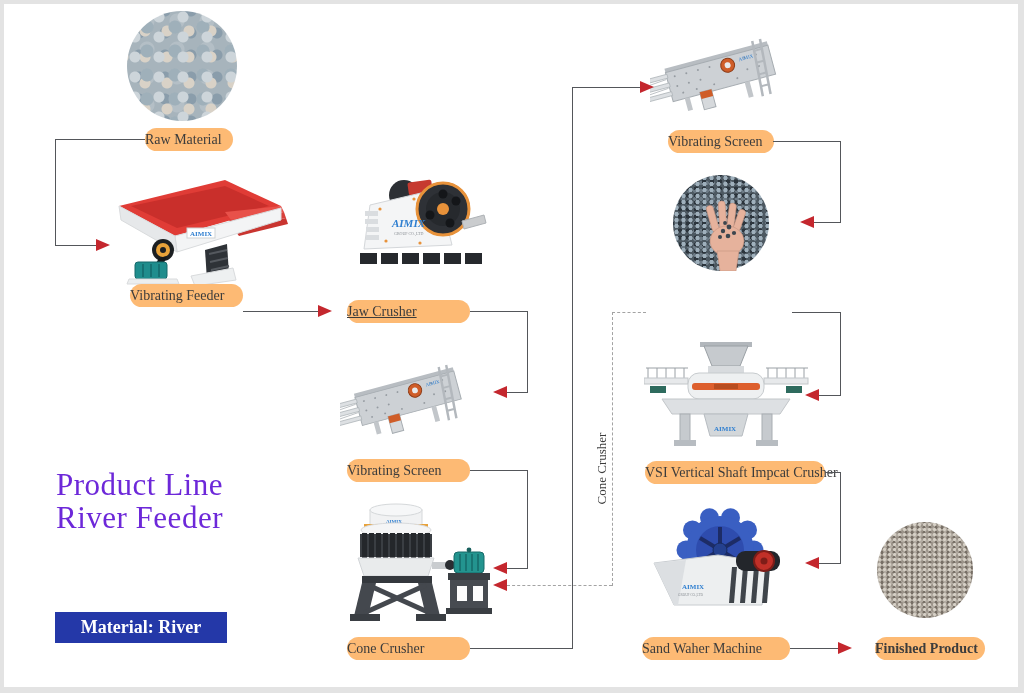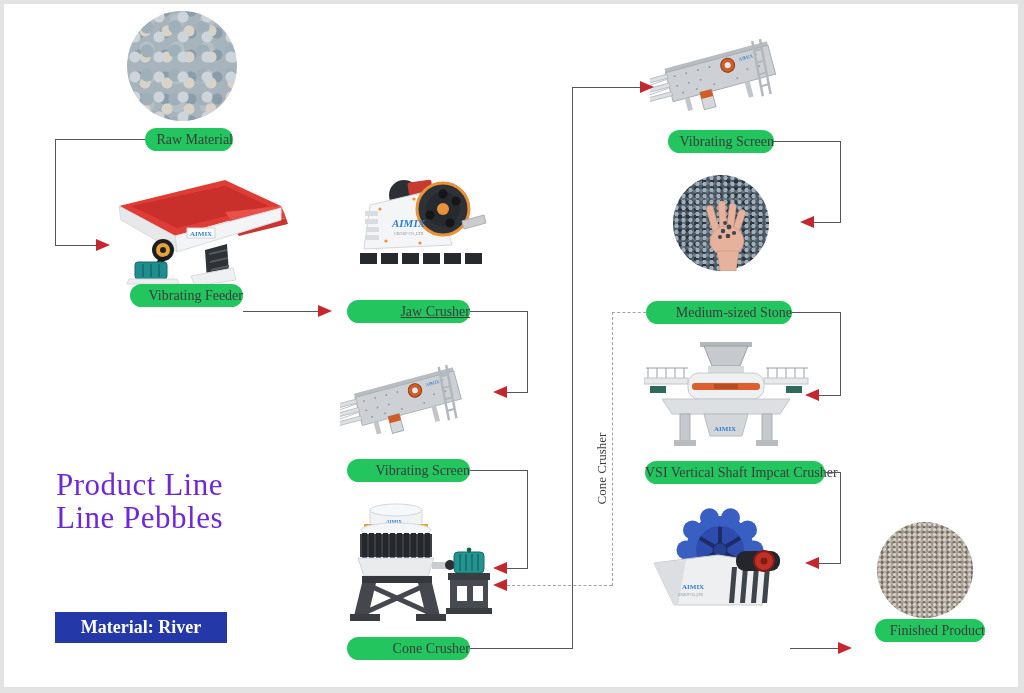--- a/index.html
+++ b/index.html
@@ -3,22 +3,22 @@
 <meta charset="utf-8">
 <style>
   html,body{margin:0;padding:0;background:#fff;}
   #poster{
     position:relative;width:1024px;height:693px;background:#e3e3e3;
     font-family:"Liberation Serif","DejaVu Serif",serif;overflow:hidden;
   }
   #canvas{position:absolute;left:4px;top:4px;right:6px;bottom:6px;background:#ffffff;}
   #layer{position:absolute;inset:0;}
   .pill{
-    position:absolute;height:23px;line-height:23px;text-align:right;
-    background:#22c55e;border-radius:12px;font-size:14px;color:#3c3c3c;
+    position:absolute;height:23px;line-height:23px;text-align:left;
+    background:#fdba74;border-radius:12px;font-size:14px;color:#3c3c3c;
     white-space:nowrap;
   }
   .hl{position:absolute;height:1px;background:#54565a;}
   .vl{position:absolute;width:1px;background:#54565a;}
   .hd{position:absolute;height:0;border-top:1px dashed #a3a3a3;}
   .vd{position:absolute;width:0;border-left:1px dashed #a3a3a3;}
   .arw-r{position:absolute;width:0;height:0;
     border-top:6px solid transparent;border-bottom:6px solid transparent;
     border-left:14px solid #c4272e;}
   .arw-l{position:absolute;width:0;height:0;
@@ -66,21 +66,21 @@
 </style>
 </head>
 <body>
 
 <div id="poster">
   <div id="canvas"></div>
   <div id="layer">
 
     <div id="title">
       <div>Product Line</div>
-      <div>Line Pebbles</div>
+      <div>River Feeder</div>
     </div>
     <div id="badge">Material: River Pebbles</div>
 
     <div class="photo photo-pebbles" style="left:127px;top:11px;width:110px;height:110px;"></div>
 
     <div class="photo photo-gravel" style="left:673px;top:175px;width:96px;height:96px;">
       <svg viewBox="0 0 96 96" style="width:100%;height:100%;display:block;">
         <g fill="#e6b29c" stroke="#c69480" stroke-width="0.6">
           <rect x="36" y="30" width="7" height="27" rx="3.5" transform="rotate(-16 40 43)"></rect>
           <rect x="46" y="26" width="7" height="31" rx="3.5" transform="rotate(-4 50 41)"></rect>
@@ -371,23 +371,23 @@
         <text x="30" y="91" font-size="3.4" fill="#8a8f94">GROUP CO.,LTD</text>
       </svg>
     </div>
 
     <div class="pill" style="left:145px;top:128px;width:88px;">Raw Material</div>
     <div class="pill" style="left:130px;top:284px;width:113px;">Vibrating Feeder</div>
     <div class="pill" style="left:347px;top:300px;width:123px;text-decoration:underline;">Jaw Crusher</div>
     <div class="pill" style="left:347px;top:459px;width:123px;">Vibrating Screen</div>
     <div class="pill" style="left:347px;top:637px;width:123px;">Cone Crusher</div>
     <div class="pill" style="left:668px;top:130px;width:106px;">Vibrating Screen</div>
-    <div class="pill" style="left:646px;top:301px;width:146px;">Medium-sized Stone</div>
     <div class="pill" style="left:645px;top:461px;width:180px;">VSI Vertical Shaft Impcat Crusher</div>
-    <div class="pill" style="left:875px;top:619px;width:110px;">Finished Product</div>
+    <div class="pill" style="left:642px;top:637px;width:148px;">Sand Waher Machine</div>
+    <div class="pill" style="left:875px;top:637px;width:110px;font-weight:bold;">Finished Product</div>
 
     <div id="return-label">Cone Crusher</div>
 
     <div class="hl" style="left:55px;top:139px;width:90px;"></div>
     <div class="vl" style="left:55px;top:139px;height:107px;"></div>
     <div class="hl" style="left:55px;top:245px;width:42px;"></div>
     <div class="arw-r" style="left:96px;top:239px;"></div>
 
     <div class="hl" style="left:243px;top:311px;width:76px;"></div>
     <div class="arw-r" style="left:318px;top:305px;"></div>

